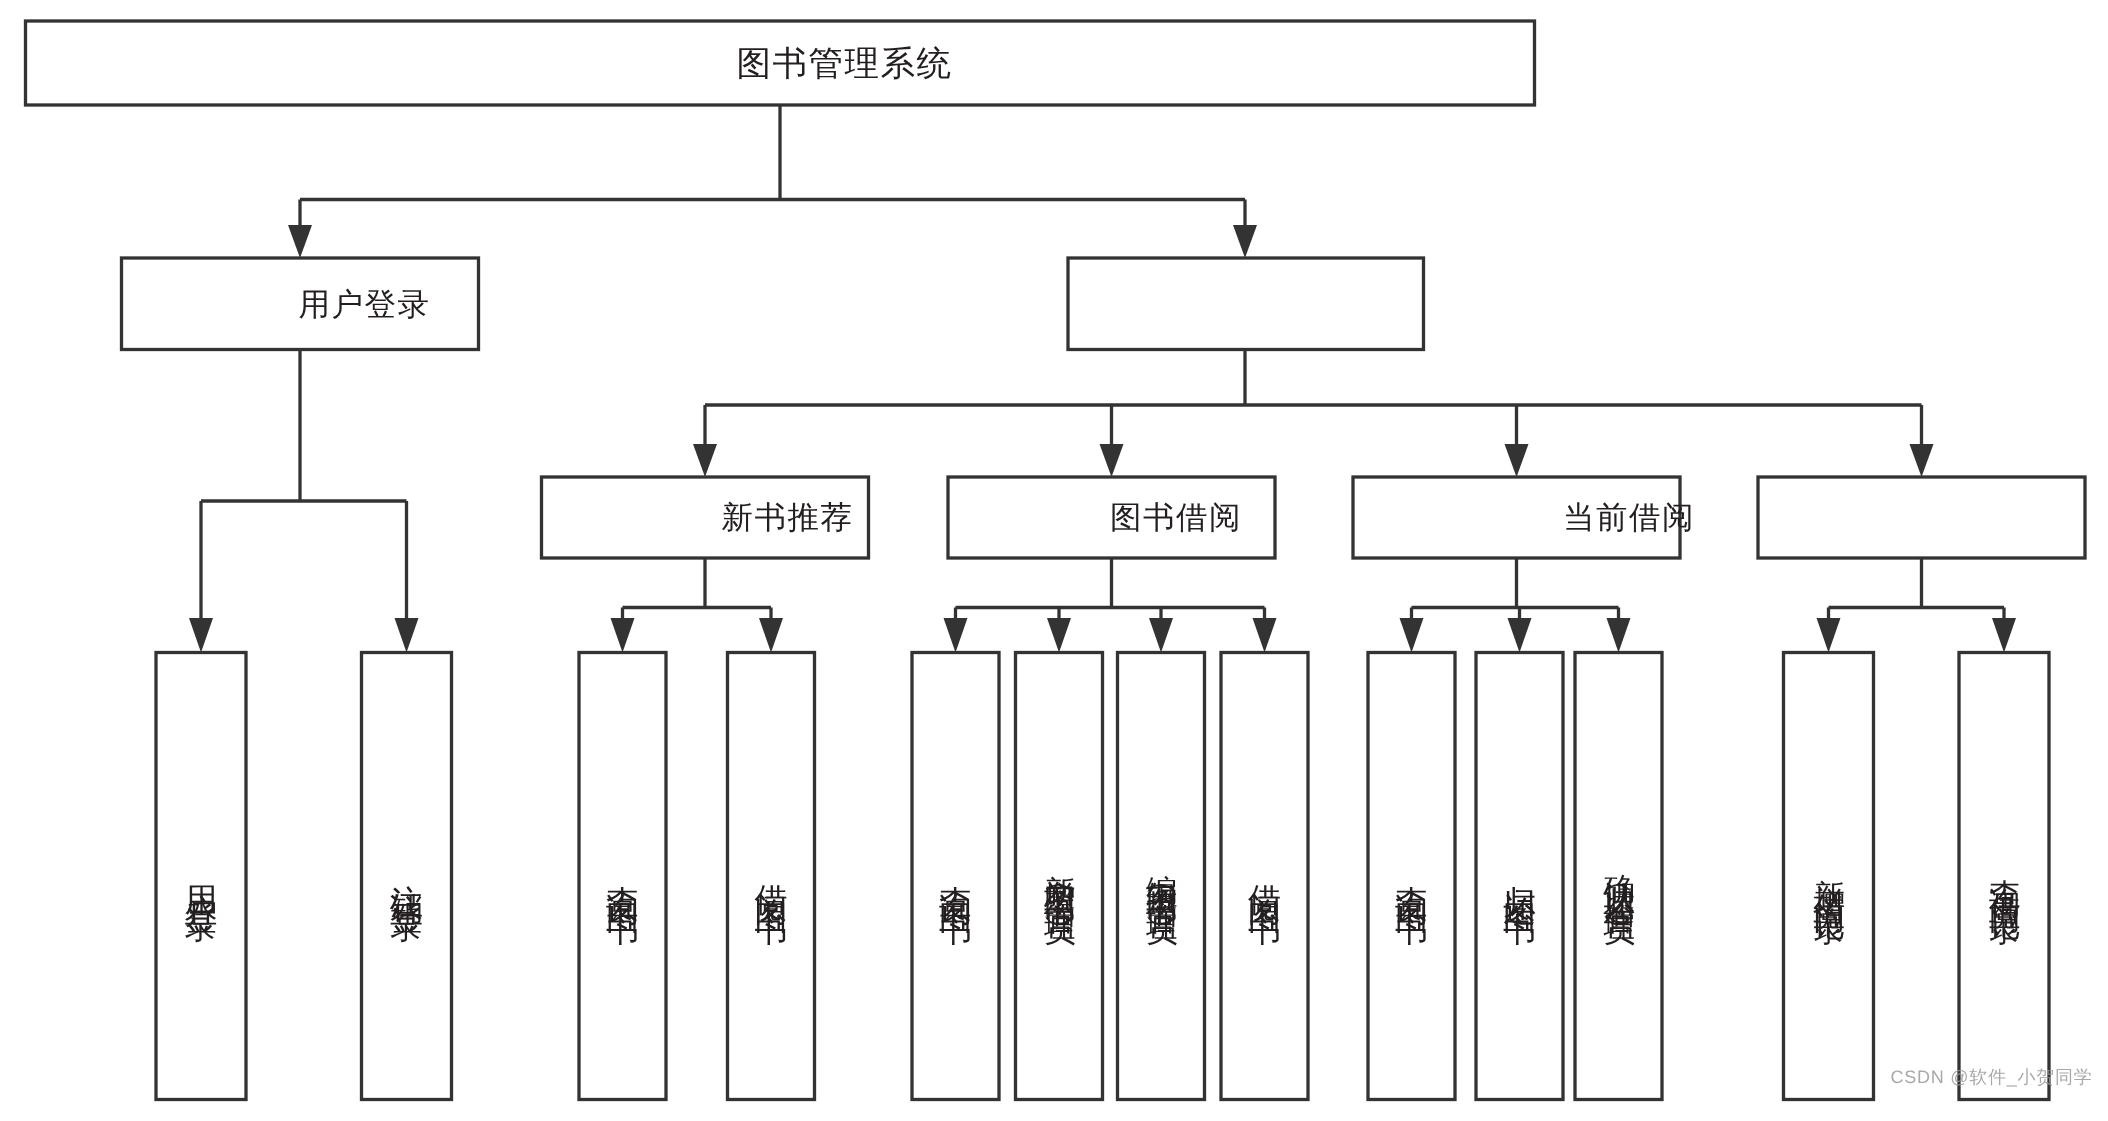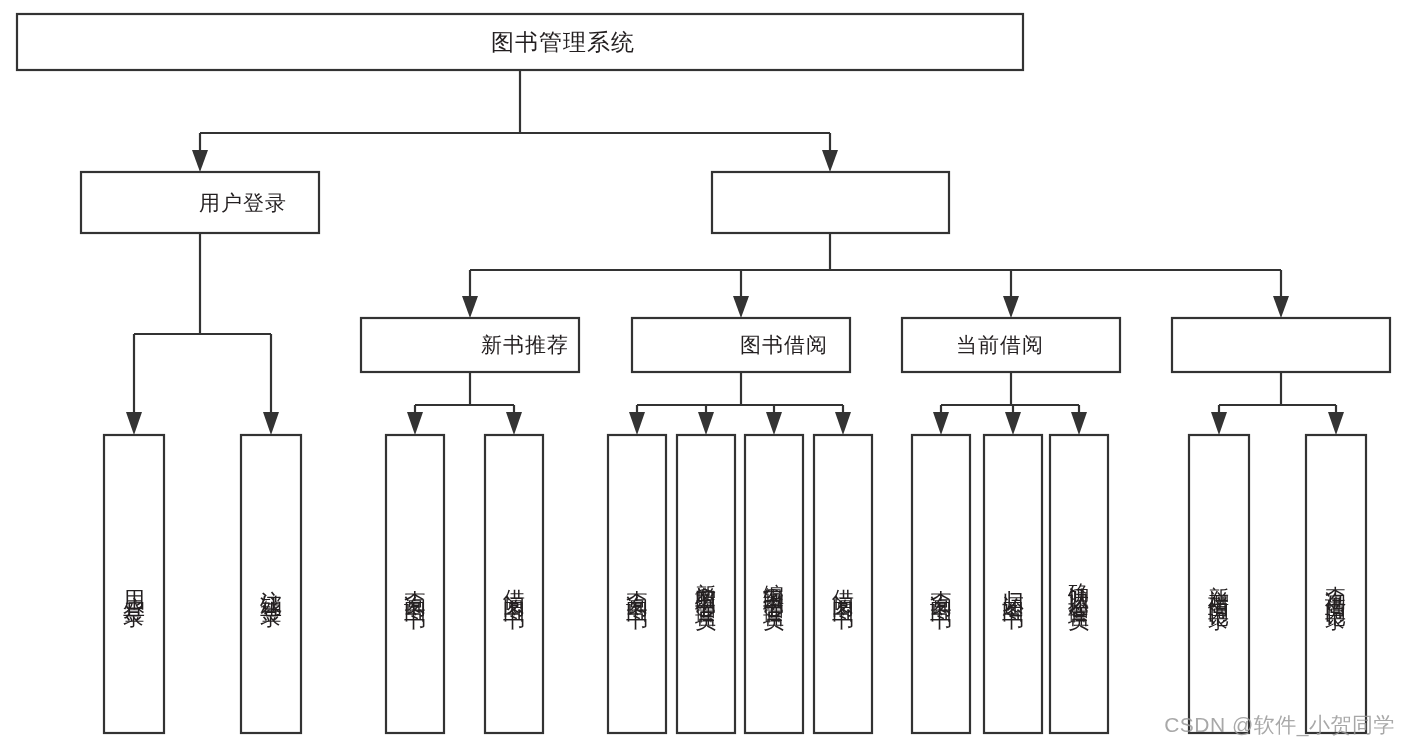--- a/index.html
+++ b/index.html
@@ -70,22 +70,22 @@
     white-space: nowrap;
     pointer-events: none;
   }
   .label-v.tight {
     letter-spacing: 2px;
     font-size: 21px;
   }
   .watermark {
     position: absolute;
     right: 10px;
-    bottom: 8px;
-    font-size: 21px;
+    bottom: 20px;
+    font-size: 12px;
     color: #9a9a9a;
     opacity: 0.85;
     white-space: nowrap;
     letter-spacing: 0.5px;
   }
 </style>
 </head>
 <body>
 
 <div id="diagram-root">
@@ -193,21 +193,21 @@
       <polygon class="arrow-head" points="1336,435 1328,412 1344,412"></polygon>
     </g>
   </svg>
 
   <div class="label-h" style="left:17px; top:14px; width:1006px; height:56px; font-size:23px;">图书管理系统</div>
 
   <div class="label-h" style="left:81px; top:172px; width:238px; height:61px;">用户登录</div>
 
   <div class="label-h" style="left:361px; top:318px; width:218px; height:54px;margin-left:12px;">新书推荐</div>
   <div class="label-h" style="left:632px; top:318px; width:218px; height:54px;border-radius:10px;">图书借阅</div>
-  <div class="label-h" style="left:848px; top:318px; width:218px; height:54px;">当前借阅</div>
+  <div class="label-h" style="left:934px; top:318px; width:218px; height:54px;">当前借阅</div>
 
   <div class="label-v" style="left:104px; top:435px; width:60px; height:298px;">用户登录</div>
   <div class="label-v" style="left:241px; top:435px; width:60px; height:298px;">注销登录</div>
 
   <div class="label-v" style="left:386px; top:435px; width:58px; height:298px;">查询图书</div>
   <div class="label-v" style="left:485px; top:435px; width:58px; height:298px;">借阅图书</div>
 
   <div class="label-v" style="left:608px; top:435px; width:58px; height:298px;">查询图书</div>
   <div class="label-v tight" style="left:677px; top:435px; width:58px; height:298px; letter-spacing:4px;">新增图书（管理员）</div>
   <div class="label-v tight" style="left:745px; top:435px; width:58px; height:298px; letter-spacing:4px;">编辑图书（管理员）</div>

